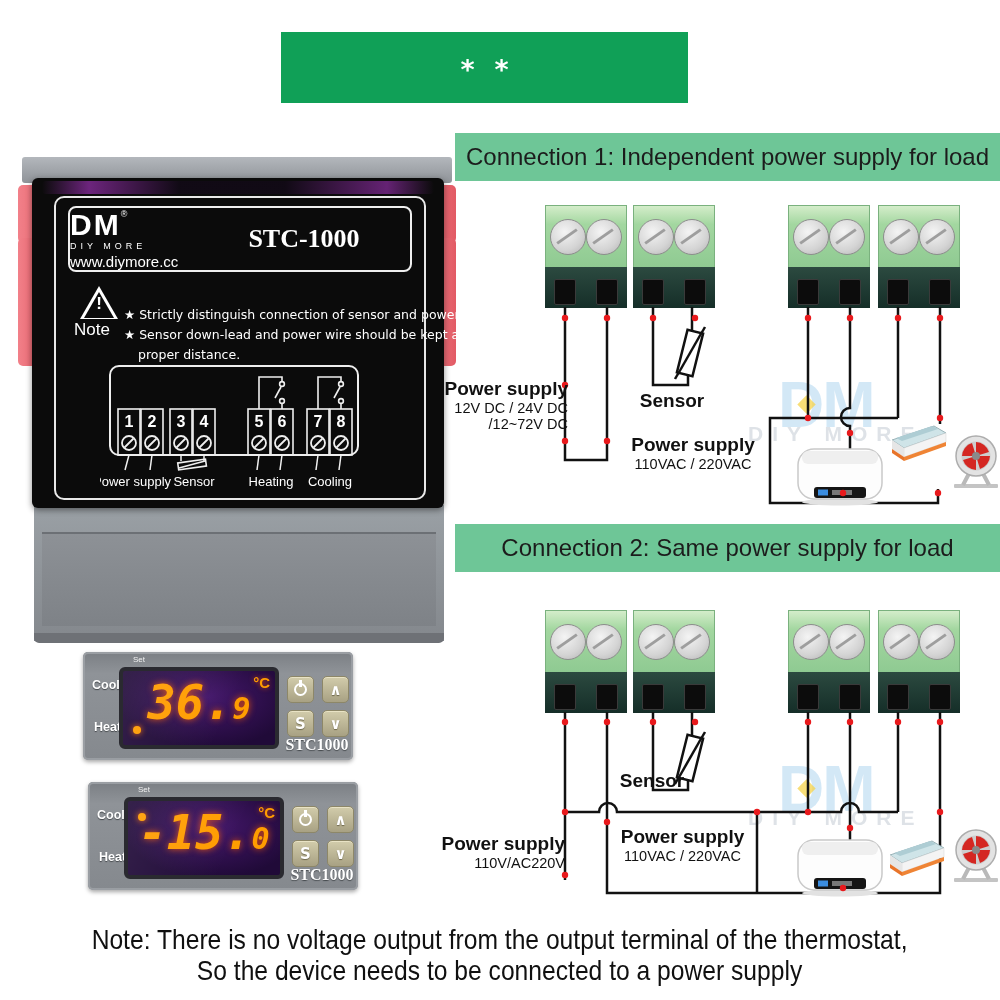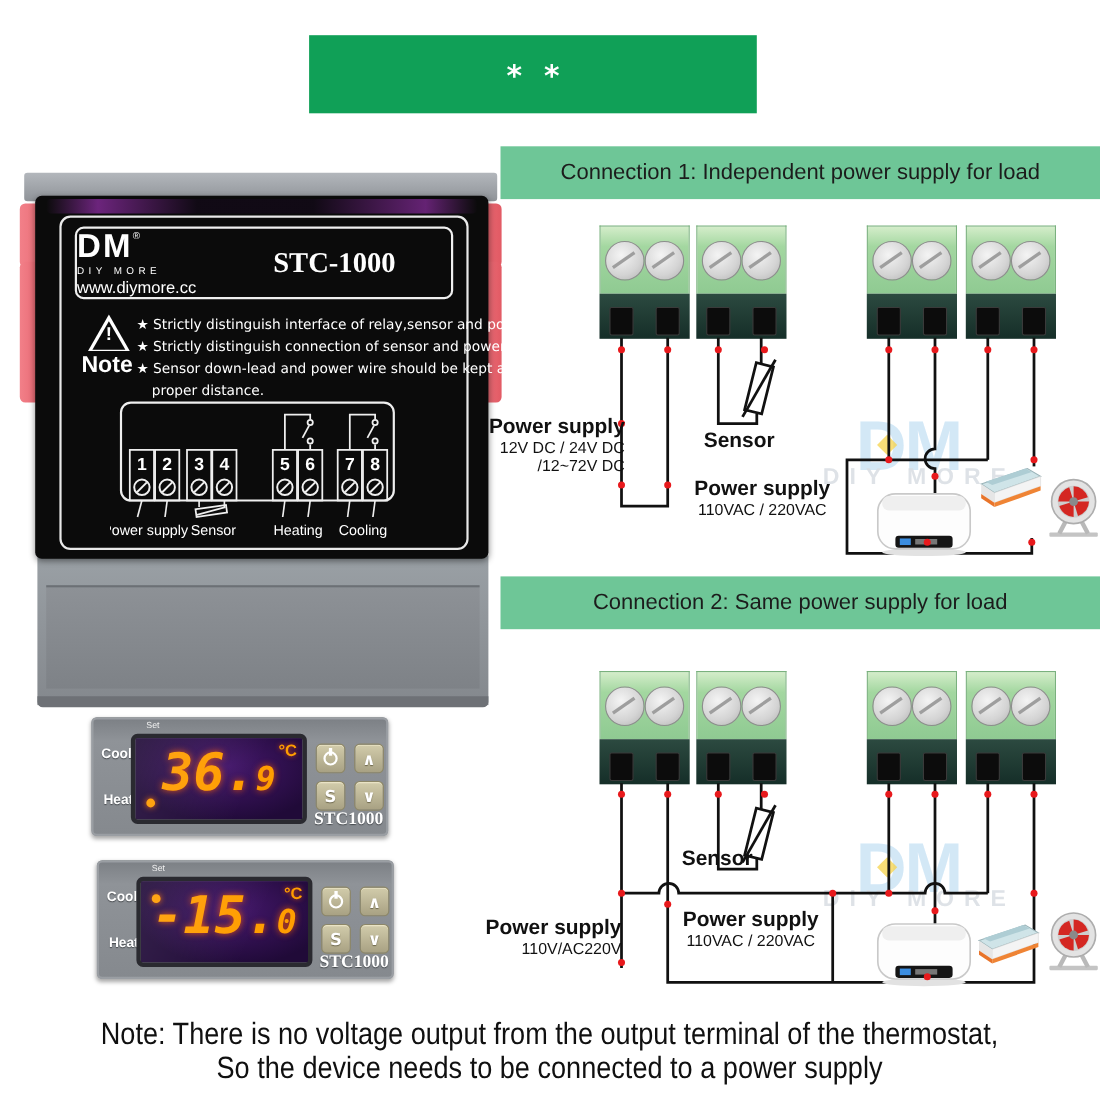--- a/index.html
+++ b/index.html
@@ -5,21 +5,21 @@
   html,body{margin:0;padding:0;background:#fff}
   #stage{position:relative;width:1000px;height:1000px;background:#fff;overflow:hidden;
          font-family:"Liberation Sans",sans-serif;color:#111}
   .abs{position:absolute}
 
   
   .top-banner{left:281px;top:32px;width:407px;height:71px;background:#10A057;color:#fff;
     display:flex;align-items:center;justify-content:center;font-weight:bold;font-size:40px;white-space:nowrap}
   .top-banner .star{font-size:27px;position:relative;top:2px;padding:0 10px;font-family:"DejaVu Sans",sans-serif}
   .conn-banner{left:455px;width:545px;height:48px;background:#6EC697;color:#1c1c1c;
-    display:flex;align-items:center;justify-content:center;font-size:20px;white-space:nowrap}
+    display:flex;align-items:center;justify-content:center;font-size:24px;white-space:nowrap}
 
   
   .dev-topbar{left:22px;top:157px;width:430px;height:26px;background:linear-gradient(#b3b7bc,#8f9398);border-radius:3px}
   .clip{background:linear-gradient(90deg,#f28089,#e25a64);border-radius:5px}
   .dev-body{left:34px;top:505px;width:410px;height:136px;background:linear-gradient(#9aa0a5,#84888d)}
   .dev-body-inner{left:42px;top:532px;width:394px;height:92px;background:linear-gradient(#8d9196,#7e8287);border-top:2px solid #6c7075}
   .dev-body-bottom{left:34px;top:633px;width:410px;height:10px;background:#6e7176;border-radius:0 0 5px 5px}
   .dev-panel{left:32px;top:178px;width:412px;height:330px;background:#0b0b0b;border-radius:6px;
     box-shadow:0 2px 6px rgba(0,0,0,.45)}
   .dev-glow{left:42px;top:181px;width:392px;height:13px;border-radius:4px;
@@ -32,21 +32,21 @@
   .logo-reg{font-size:9px;vertical-align:top}
   .logo-sub{font-size:9px;letter-spacing:4px;margin-top:2px}
   .logo-site{font-weight:normal;font-size:15px;margin-top:3px}
   .model{flex:1;text-align:center;color:#fff;font-family:"Liberation Serif",serif;font-weight:bold;font-size:26px}
   .vgrid{width:120px;display:grid;grid-template-columns:auto 16px auto 16px;gap:5px 4px;align-items:center;padding-right:6px}
   .vlabel{color:#fff;font-size:7.5px;text-align:right;white-space:pre-line;line-height:1.15}
   .vbox{width:15px;height:15px;background:#fff;border:1px solid #999}
   .warn-tri{left:80px;top:286px;width:0;height:0;border-left:19px solid transparent;border-right:19px solid transparent;border-bottom:33px solid #fff}
   .warn-tri-in{left:84px;top:292px;width:0;height:0;border-left:15px solid transparent;border-right:15px solid transparent;border-bottom:26px solid #0b0b0b}
   .warn-bang{left:80px;top:294px;width:38px;text-align:center;color:#fff;font-weight:bold;font-size:17px}
-  .note-word{left:74px;top:320px;color:#fff;font-weight:bold;font-size:21px}
+  .note-word{left:74px;top:320px;color:#fff;font-weight:normal;font-size:17px}
   .dev-note{color:#fff;font-size:12.5px;font-family:"DejaVu Sans",sans-serif;white-space:nowrap}
 
   
   .tblock{position:absolute;width:82px;height:103px}
   .tb-green{height:62px;box-sizing:border-box;border:1px solid #7ab17e;border-bottom:none;
     background:linear-gradient(#d4edca,#a3d7a0 30%,#8fca92);display:flex;justify-content:space-between;padding:13px 4px 0}
   .screw{width:34px;height:34px;border-radius:50%;border:1px solid #8d8d8d;position:relative;
     background:radial-gradient(circle at 40% 35%,#f4f4f4,#d4d4d4 60%,#b2b2b2)}
   .screw::after{content:"";position:absolute;left:4px;top:15px;width:24px;height:3px;background:#9e9e9e;transform:rotate(-35deg)}
   .tb-dark{height:41px;box-sizing:border-box;background:linear-gradient(#2c4a40,#152e28);
@@ -129,21 +129,20 @@
       <div class="logo-sub">DIY MORE</div>
       <div class="logo-site">www.diymore.cc</div>
     </div>
     <div class="model">STC-1000</div>
   </div>
 
   <div class="abs warn-tri"></div>
   <div class="abs warn-tri-in"></div>
   <div class="abs warn-bang">!</div>
   <div class="abs note-word">Note</div>
-  <div class="abs dev-note" style="left:124px;top:287px">★ Strictly distinguish interface of relay,sensor and power.</div>
   <div class="abs dev-note" style="left:124px;top:327px">★ Sensor down-lead and power wire should be kept a</div>
   <div class="abs dev-note" style="left:124px;top:307px">★ Strictly distinguish connection of sensor and power.</div>
   <div class="abs dev-note" style="left:138px;top:347px">proper distance.</div>
 
   <svg class="abs" style="left:100px;top:360px" width="270" height="135" viewBox="0 0 270 135">
     <rect x="10" y="6" width="248" height="89" rx="9" fill="none" stroke="#efefef" stroke-width="2"></rect>
     <g stroke="#efefef" stroke-width="1.6" fill="none">
       <rect x="18" y="49" width="22" height="46"></rect>
         <rect x="41" y="49" width="22" height="46"></rect>
       <rect x="70" y="49" width="22" height="46"></rect>

